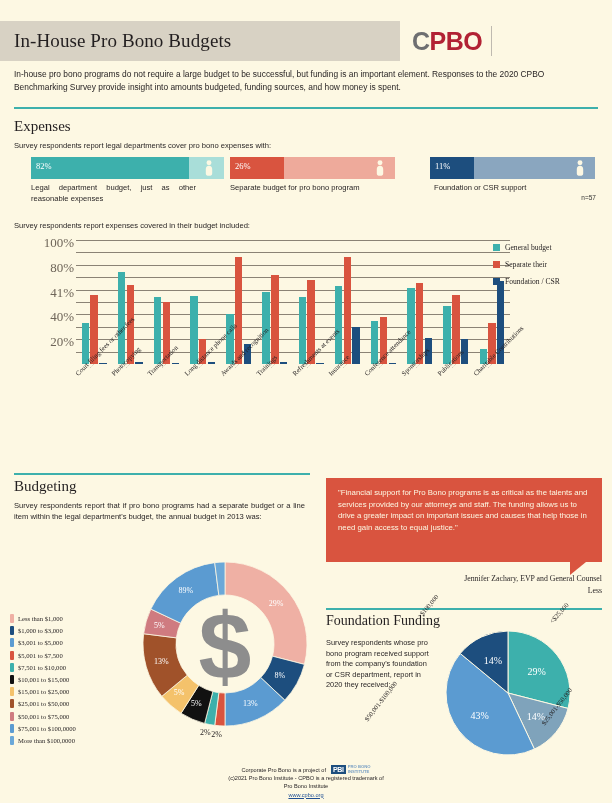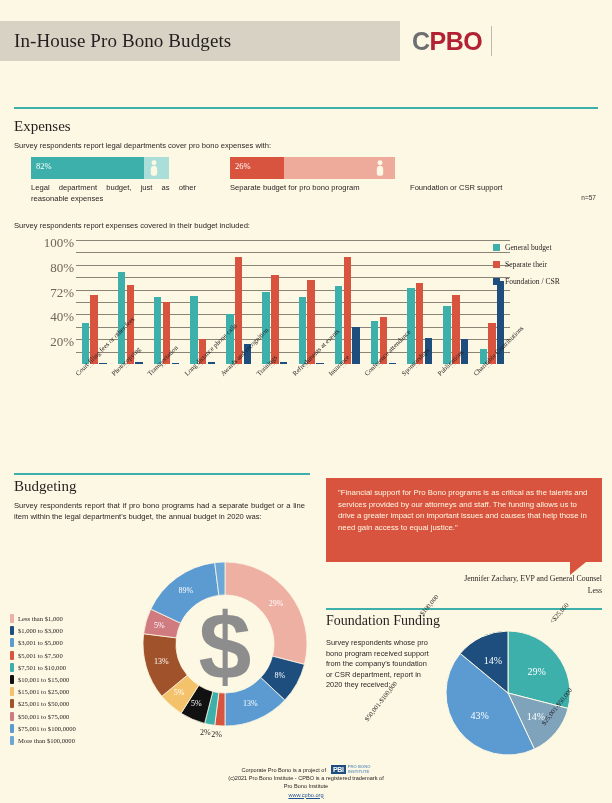--- a/index.html
+++ b/index.html
@@ -60,26 +60,26 @@
   .statbar .track { position:absolute; left:0; top:0; height:22px; width:100%; }
   .statbar .pct {
     position:absolute; left:5px; top:4px; font-size:8.5px; color:#ffffff;
     font-family:"Liberation Serif", serif; z-index:4;
   }
   .statbar .person {
     position:absolute; right:11px; top:3px; width:8px; height:16px; z-index:3;
   }
   .statlabel { position:absolute; font-size:7.6px; line-height:11px; text-align:justify; }
 
-  .sb1 { left:31px; top:157px; width:138px; }
+  .sb1 { left:31px; top:157px; width:193px; }
   .sb2 { left:230px; top:157px; width:165px; }
   .sb3 { left:430px; top:157px; width:165px; }
   .sl1 { left:31px; top:182px; width:165px; }
   .sl2 { left:230px; top:182px; width:165px; }
-  .sl3 { left:410px; top:182px; width:120px; }
+  .sl3 { left:434px; top:182px; width:120px; }
   .nval { position:absolute; right:16px; top:194px; font-size:6.5px; color:#333; }
 
   
   .bc-sub { position:absolute; left:14px; top:221px; font-size:7.6px; }
   .barchart { position:absolute; left:40px; top:234px; width:470px; height:150px; }
   .bc-plot { position:absolute; left:36px; top:6px; right:0; height:124px; }
   .gridline { position:absolute; left:0; right:0; height:1px; background:#6e6559; opacity:.8; }
   .ytick {
     position:absolute; right:0; width:34px; text-align:right;
     font-size:13px; color:#6e6559; font-family:"Liberation Serif", serif;
@@ -158,20 +158,21 @@
 <body>
 
 <div class="page">
 
   <div class="header-band"></div>
   <div class="header-title">In-House Pro Bono Budgets</div>
   <div class="logo-wrap">
     <div class="logo-cpbo"><span class="logo-c">C</span><span class="logo-pbo">PBO</span></div>
     <div class="logo-div"></div>
   </div>
+  <div class="intro">In-house pro bono programs do not require a large budget to be successful, but funding is an important element.  Responses to the 2020 CPBO Benchmarking Survey provide insight into amounts budgeted, funding sources, and how money is spent.</div>
   <div class="rule rule-1"></div>
 
   <div class="sec-title exp-title">Expenses</div>
   <div class="exp-sub">Survey respondents report legal departments cover pro bono expenses with:</div>
 
   <div class="statbar sb1">
     <div class="track" id="t0" style="background: rgb(169, 222, 217);"></div>
     <div class="fill" id="f0" style="background: rgb(61, 176, 172); width: 82%;"></div>
     <span class="pct">82%</span>
     <svg class="person" viewBox="0 0 10 20">
@@ -185,29 +186,38 @@
     <div class="track" id="t1" style="background: rgb(238, 170, 155);"></div>
     <div class="fill" id="f1" style="background: rgb(217, 84, 63); width: 32.92%;"></div>
     <span class="pct">26%</span>
     <svg class="person" viewBox="0 0 10 20">
         <circle cx="5" cy="3.4" r="3.1" fill="#fdf8e3"></circle>
         <path d="M5 7.2c-2.7 0-4 1.8-4 4.4v5.2c0 1.7 1.2 3 4 3s4-1.3 4-3v-5.2c0-2.6-1.3-4.4-4-4.4z" fill="#fdf8e3"></path>
       </svg>
   </div>
   <div class="statlabel sl2">Separate budget for pro bono program</div>
 
+  <div class="statbar sb3">
+    <div class="track" id="t2" style="background: rgb(138, 166, 191);"></div>
+    <div class="fill" id="f2" style="background: rgb(29, 78, 126); width: 26.62%;"></div>
+    <span class="pct">11%</span>
+    <svg class="person" viewBox="0 0 10 20">
+        <circle cx="5" cy="3.4" r="3.1" fill="#fdf8e3"></circle>
+        <path d="M5 7.2c-2.7 0-4 1.8-4 4.4v5.2c0 1.7 1.2 3 4 3s4-1.3 4-3v-5.2c0-2.6-1.3-4.4-4-4.4z" fill="#fdf8e3"></path>
+      </svg>
+  </div>
   <div class="statlabel sl3">Foundation or CSR support</div>
   <div class="nval">n=57</div>
 
   <div class="bc-sub">Survey respondents report expenses covered in their budget included:</div>
   <div class="barchart">
     <div class="ylabels" id="bc-ylabels">
         <div class="ytick" style="top: -5px;">100%</div>
         <div class="ytick" style="top: 19.8px;">80%</div>
-        <div class="ytick" style="top: 44.6px;">72%</div>
+        <div class="ytick" style="top: 44.6px;">41%</div>
         <div class="ytick" style="top: 69.4px;">40%</div>
         <div class="ytick" style="top: 94.2px;">20%</div>
       </div>
     <div class="bc-plot" id="bc-grid">
         <div class="gridline" style="top: 0px;"></div>
         <div class="gridline" style="top: 12.4px;"></div>
         <div class="gridline" style="top: 24.8px;"></div>
         <div class="gridline" style="top: 37.2px;"></div>
         <div class="gridline" style="top: 49.6px;"></div>
         <div class="gridline" style="top: 62px;"></div>
@@ -339,21 +349,21 @@
         <span class="lg-tx">Separate their</span>
       </div>
       <div class="lg-row">
         <span class="lg-sw" style="background:#1d4e7e"></span>
         <span class="lg-tx">Foundation / CSR</span>
       </div>
     </div>
 
   <div class="rule rule-2"></div>
   <div class="sec-title bud-title">Budgeting</div>
-  <div class="bud-sub">Survey respondents report that if pro bono programs had a separate budget or a line item within the legal department's budget, the annual budget in 2020 was:</div>
+  <div class="bud-sub">Survey respondents report that if pro bono programs had a separate budget or a line item within the legal department's budget, the annual budget in 2013 was:</div>
 
   <div class="donut-wrap">
     <svg id="donut-svg" width="170" height="225" viewBox="0 0 170 225">
         <path d="M 85 29 A 82 82 0 0 1 164.42381921254776 131.39257074751808 L 132.46057489530293 123.18580447107787 A 49 49 0 0 0 85 62 Z" fill="#efb0a4" stroke="#fdf8e3" stroke-width="0.8"></path>
         <path d="M 164.42381921254776 131.39257074751808 A 82 82 0 0 1 144.77542744855575 167.13286268615246 L 120.71946274364917 144.54280819050575 A 49 49 0 0 0 132.46057489530293 123.18580447107787 Z" fill="#1d4e7e" stroke="#fdf8e3" stroke-width="0.8"></path>
         <path d="M 144.77542744855575 167.13286268615246 A 82 82 0 0 1 85 193 L 85 160 A 49 49 0 0 0 120.71946274364917 144.54280819050575 Z" fill="#5b9bd1" stroke="#fdf8e3" stroke-width="0.8"></path>
         <path d="M 85 193 A 82 82 0 0 1 74.72267484772703 192.35340550778716 L 78.85867155534909 159.61362036440943 A 49 49 0 0 0 85 160 Z" fill="#d9543f" stroke="#fdf8e3" stroke-width="0.8"></path>
         <path d="M 74.72267484772703 192.35340550778716 A 82 82 0 0 1 64.60742925248191 190.42381921254776 L 72.81419552892211 158.46057489530293 A 49 49 0 0 0 78.85867155534909 159.61362036440943 Z" fill="#3db0ac" stroke="#fdf8e3" stroke-width="0.8"></path>
         <path d="M 64.60742925248191 190.42381921254776 A 82 82 0 0 1 41.062202811722294 180.23488989116524 L 58.74448704602918 152.37206834959875 A 49 49 0 0 0 72.81419552892211 158.46057489530293 Z" fill="#111111" stroke="#fdf8e3" stroke-width="0.8"></path>
         <path d="M 41.062202811722294 180.23488989116524 A 82 82 0 0 1 21.817914092385287 163.26876715939255 L 47.244851103986335 142.2337754976858 A 49 49 0 0 0 58.74448704602918 152.37206834959875 Z" fill="#f4c26b" stroke="#fdf8e3" stroke-width="0.8"></path>

